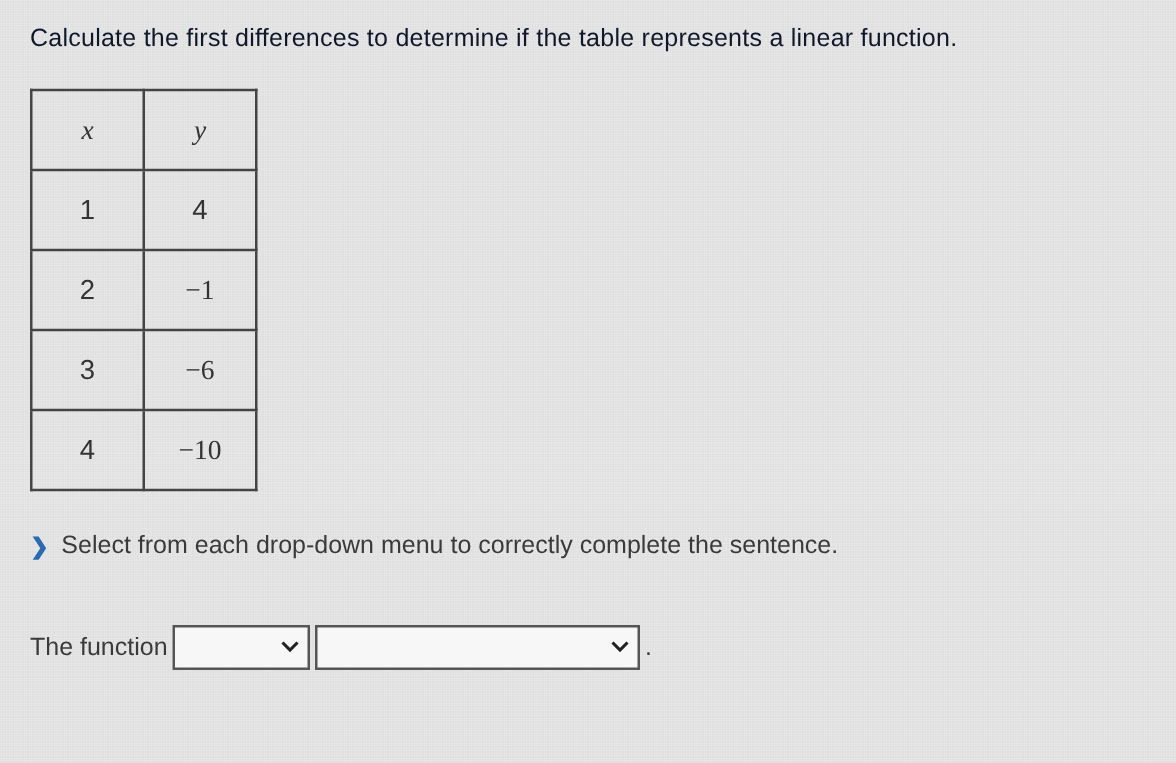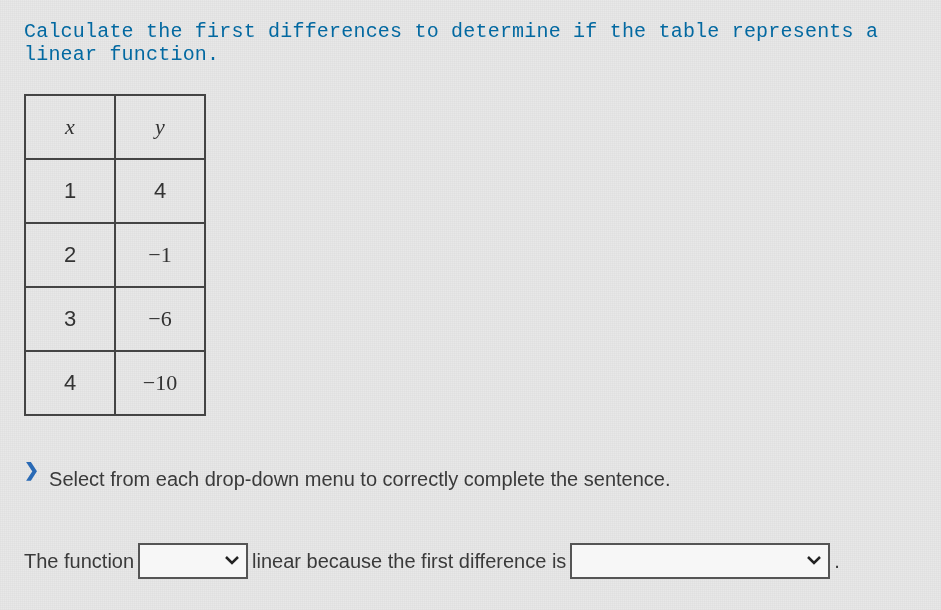--- a/index.html
+++ b/index.html
@@ -12,24 +12,23 @@
       background: #e8e8e8;
       background-image: 
         repeating-linear-gradient(0deg, rgba(0,0,0,0.02) 0px, rgba(0,0,0,0.02) 1px, transparent 1px, transparent 2px),
         repeating-linear-gradient(90deg, rgba(0,0,0,0.02) 0px, rgba(0,0,0,0.02) 1px, transparent 1px, transparent 2px);
       color: #333;
       width: 941px;
       height: 610px;
     }
     .question-text {
       font-size: 20px;
-      color: #0369a1;
+      color: #0f172a;
       margin-bottom: 28px;
       letter-spacing: 0.2px;
-      font-family: Liberation Mono, monospace;
     }
     table.data-table {
       border-collapse: collapse;
       margin-bottom: 32px;
     }
     table.data-table td, table.data-table th {
       border: 2px solid #444;
       width: 90px;
       height: 64px;
       text-align: center;
@@ -50,21 +49,20 @@
       margin-bottom: 52px;
     }
     .chevron {
       color: #2a6ab5;
       font-size: 18px;
       font-weight: bold;
     }
     .instruction-text {
       font-size: 20px;
       color: #3a3a3a;
-      margin-top: 20px;
     }
     .answer-row {
       display: flex;
       align-items: center;
       gap: 4px;
       font-size: 20px;
       color: #3a3a3a;
     }
     .dropdown {
       display: inline-flex;
@@ -126,21 +124,20 @@
 </div>
 
 <div class="answer-row">
   <span>The function</span>
   <span class="dropdown small">
     <span></span>
     <span class="dropdown-arrow"><svg width="16" height="12" viewBox="0 0 16 12">
           <path d="M2 3 L8 9 L14 3" fill="none" stroke="#222" stroke-width="2.5"></path>
         </svg></span>
   </span>
-  <span>linear because the first difference is</span>
   <span class="dropdown large">
     <span></span>
     <span class="dropdown-arrow"><svg width="16" height="12" viewBox="0 0 16 12">
           <path d="M2 3 L8 9 L14 3" fill="none" stroke="#222" stroke-width="2.5"></path>
         </svg></span>
   </span>
   <span>.</span>
 </div>
 
 </body></html>

